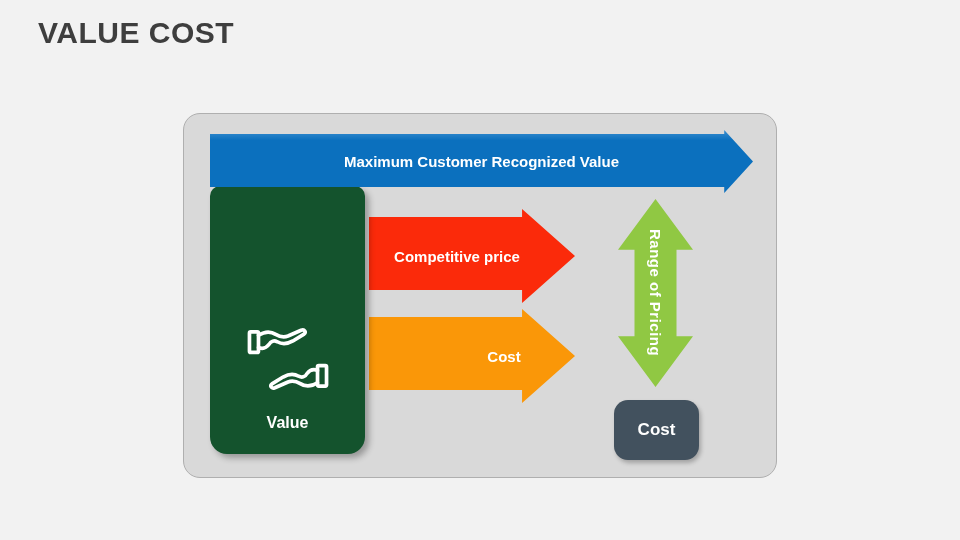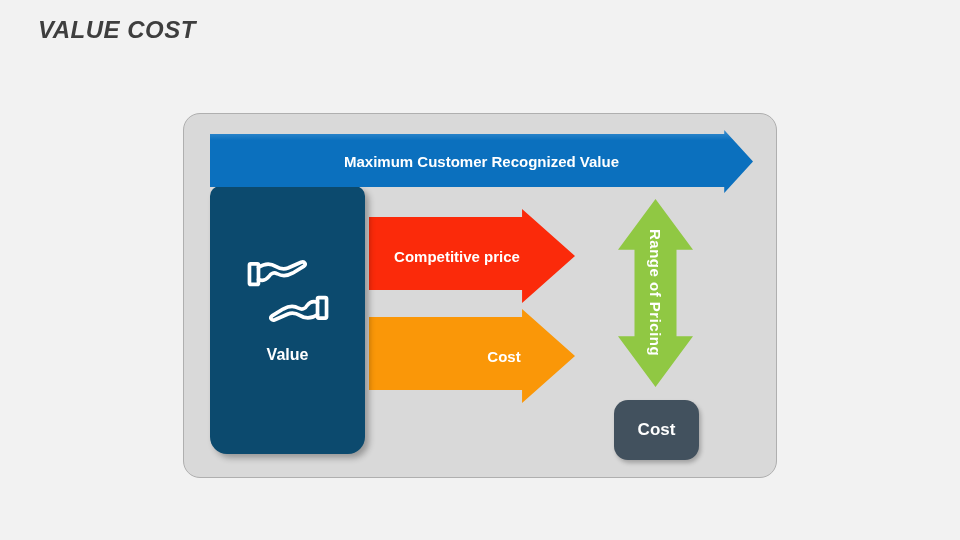--- a/index.html
+++ b/index.html
@@ -7,23 +7,22 @@
     width:960px;height:540px;
     background:#F2F2F2;
     font-family:"Liberation Sans",sans-serif;
     overflow:hidden;
     position:relative;
   }
   .slide{position:absolute;inset:0;}
 
   .slide-title{
     position:absolute;left:38px;top:16px;margin:0;
-    font-size:24px;font-weight:800;letter-spacing:.5px;
+    font-size:30px;font-weight:800;letter-spacing:.5px;
     color:#3E3E3E;
-    font-style:italic;
   }
 
   .canvas{
     position:absolute;left:183px;top:88px;width:594px;height:365px;
     background:#D9D9D9;
     border:1px solid #AFAFAF;
     border-radius:17px;
     box-sizing:border-box;
     margin-top:25px;
   }
@@ -35,24 +34,24 @@
     clip-path:polygon(0 6.3%,94.7% 6.3%,94.7% 0,100% 50%,94.7% 100%,94.7% 90.5%,0 90.5%);
     display:flex;align-items:center;justify-content:center;
     z-index:4;
     filter:drop-shadow(2px 3px 2px rgba(0,0,0,.35));
   }
   .max-arrow span{color:#fff;font-weight:700;font-size:15px;}
 
   
   .value-box{
     position:absolute;left:26px;top:72px;width:155px;height:268px;
-    background:#0c4a6e;
+    background:#14532d;
     border-radius:10px 10px 17px 17px;
     box-shadow:4px 4px 6px rgba(0,0,0,.3);
-    display:flex;flex-direction:column;align-items:center;justify-content:center;
+    display:flex;flex-direction:column;align-items:center;justify-content:flex-end;
     gap:18px;padding-bottom:22px;box-sizing:border-box;
     z-index:3;
   }
   .value-box .label{color:#fff;font-weight:700;font-size:16px;}
 
   
   .h-arrow{
     position:absolute;left:185px;width:206px;height:94px;
     clip-path:polygon(0 8.5%,74.3% 8.5%,74.3% 0,100% 50%,74.3% 100%,74.3% 86.2%,0 86.2%);
     display:flex;align-items:center;justify-content:center;

